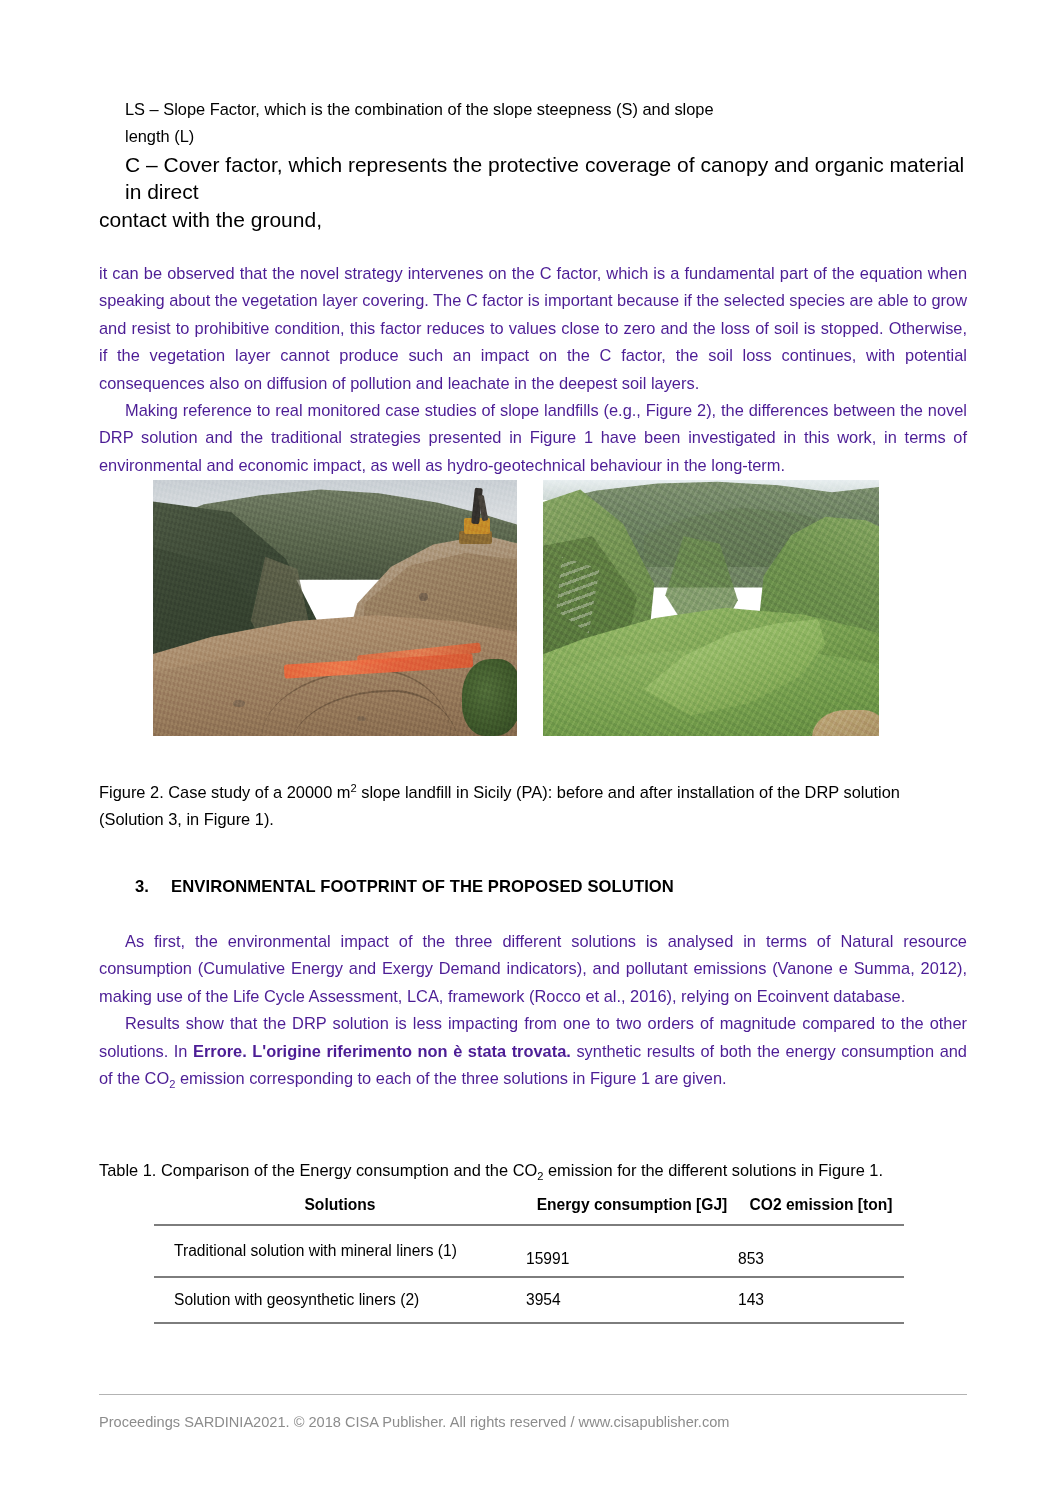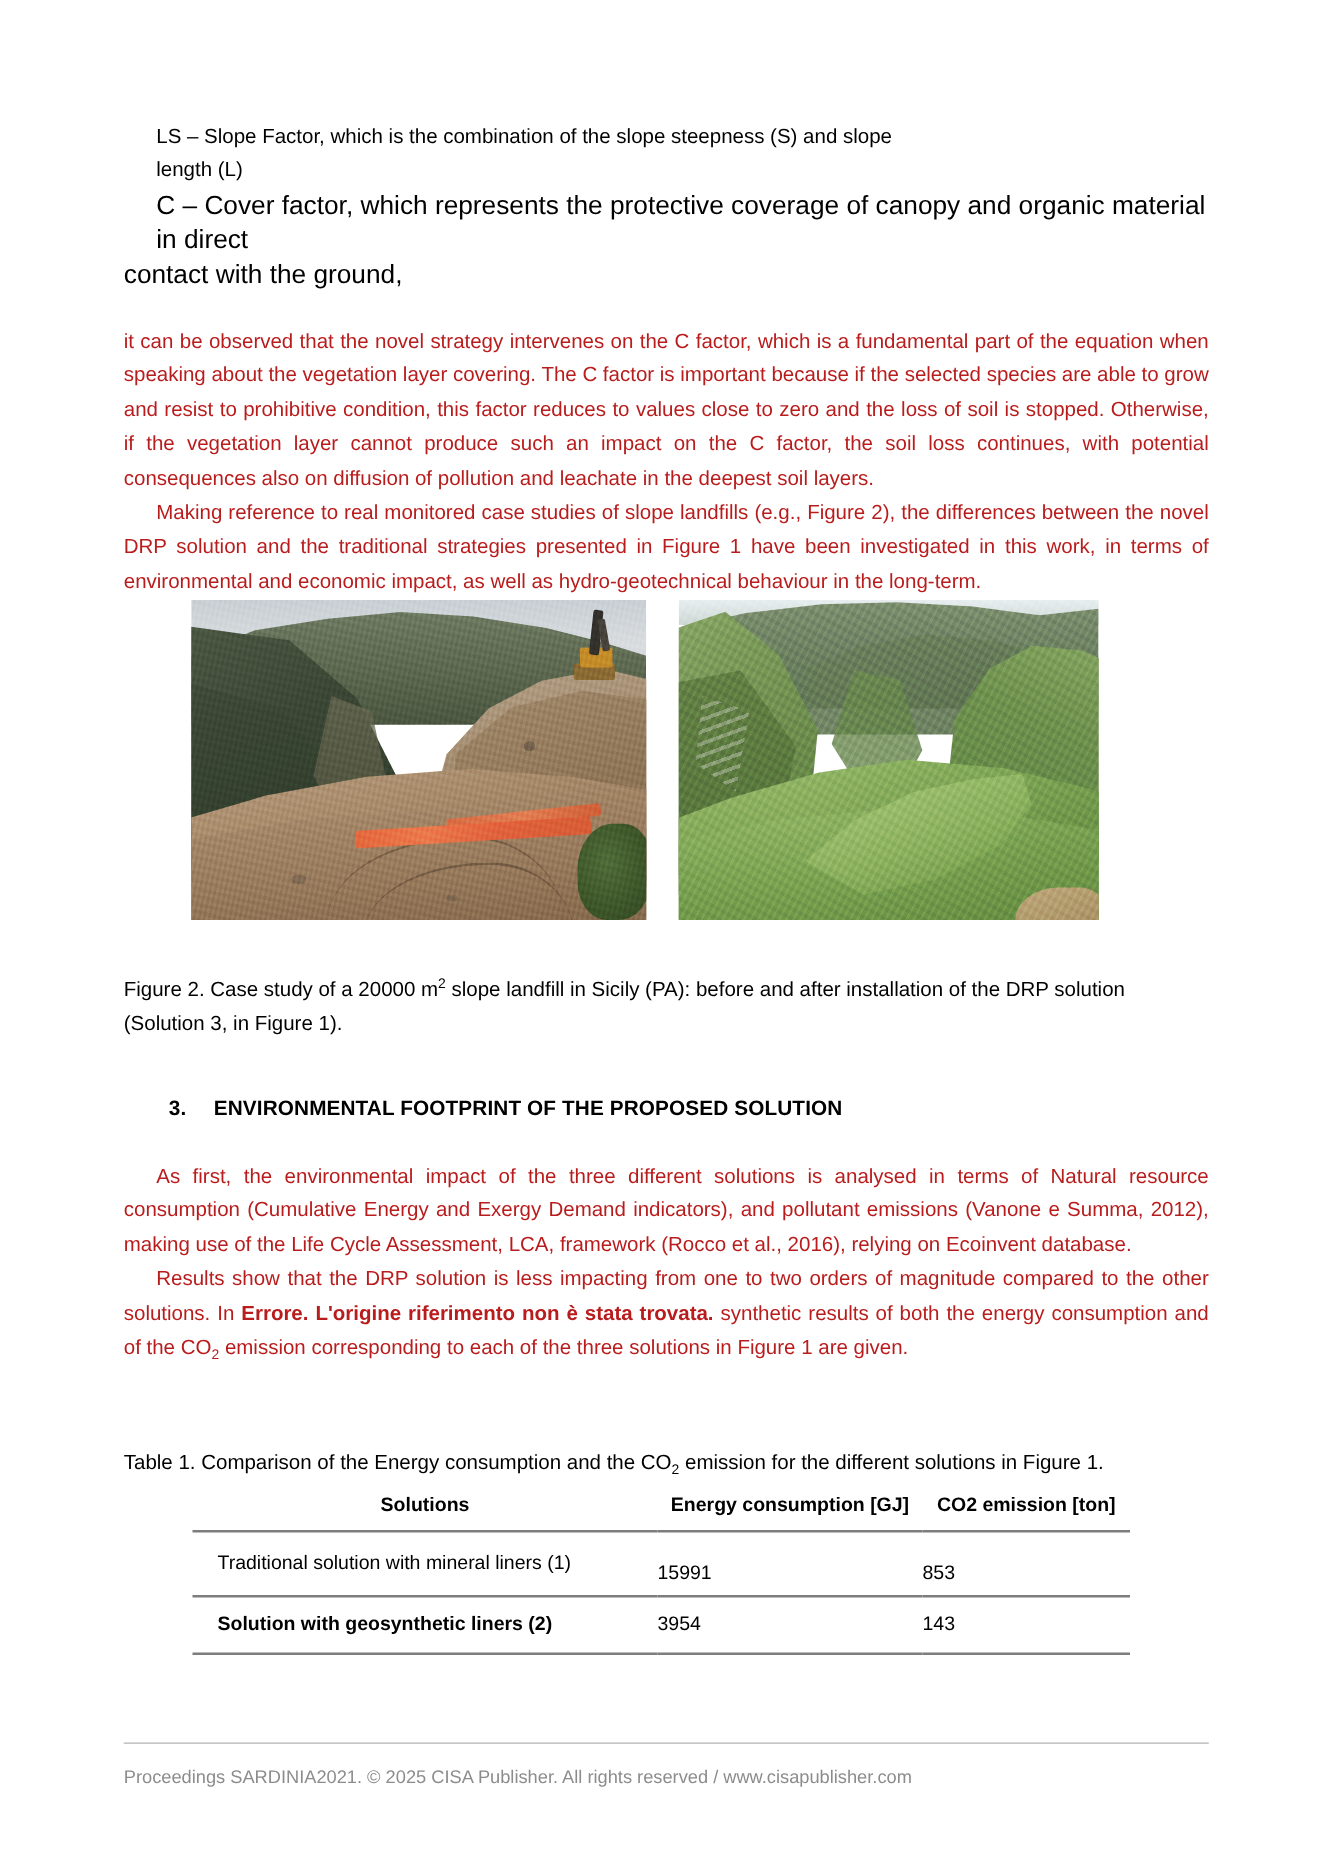--- a/index.html
+++ b/index.html
@@ -31,21 +31,21 @@
     width: 868px;
   }
 
   
   .para {
     font-size: 16.4px;
     line-height: 27.4px;
     text-align: justify;
     text-justify: inter-word;
     margin: 0;
-    color: #b91c1c;
+    color: #4c1d95;
   }
 
   .indent-small { text-indent: 26px; }
 
   .defn-line {
     font-size: 16.4px;
     line-height: 27.4px;
     margin: 0;
     padding-left: 26px;
     text-align: left;
@@ -331,21 +331,21 @@
   }
   .tbl td.num {
     text-align: left;
     vertical-align: bottom;
     padding: 0 0 8px 0;
     font-size: 15.6px;
   }
   .tbl tr.row-1 td.sol { padding-top: 16px; margin-top: 12px; }
   .tbl tr.row-1        { height: 52px; }
   .tbl tr.row-2        { height: 46px; }
-  .tbl tr.row-2 td.sol { vertical-align: middle; padding-top: 0; font-weight: bold; }
+  .tbl tr.row-2 td.sol { vertical-align: middle; padding-top: 0; }
   .tbl tr.row-2 td.num { vertical-align: middle; padding-bottom: 0; }
 
   
   .footer-rule {
     position: absolute;
     left: 99px;
     top: 1394px;
     width: 868px;
     height: 0;
     border-top: 1.6px solid #b3b3b3;
@@ -463,15 +463,15 @@
       </tr>
       <tr class="row-2">
         <td class="sol">Solution with geosynthetic liners (2)</td>
         <td class="num">3954</td>
         <td class="num">143</td>
       </tr>
     </tbody>
   </table>
 
   <div class="footer-rule"></div>
-  <div class="footer-text">Proceedings SARDINIA2021. © 2025 CISA Publisher. All rights reserved / www.cisapublisher.com</div>
+  <div class="footer-text">Proceedings SARDINIA2021. © 2018 CISA Publisher. All rights reserved / www.cisapublisher.com</div>
 
 </div>
 
 </body></html>

